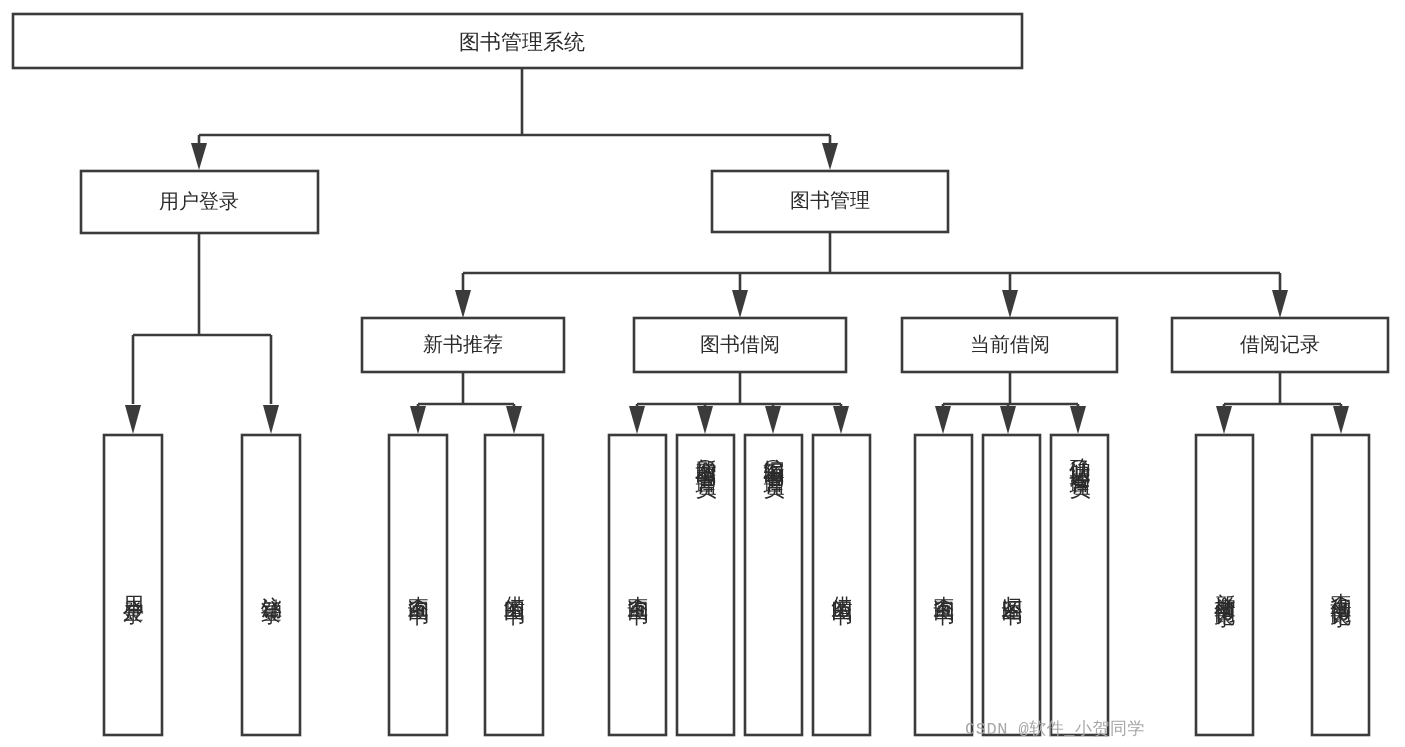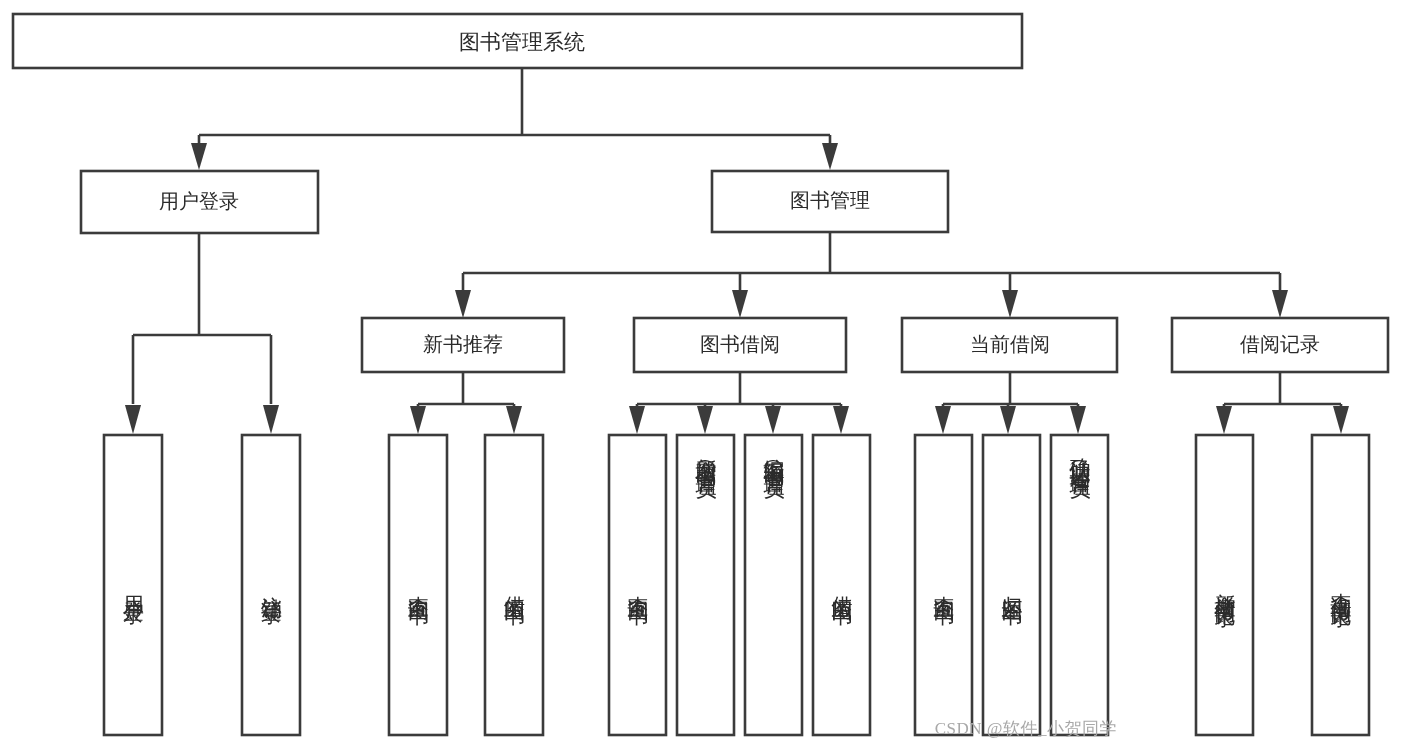--- a/index.html
+++ b/index.html
@@ -11,20 +11,21 @@
     width: 1405px;
     height: 747px;
     overflow: hidden;
     font-family: "Liberation Sans", "DejaVu Sans", sans-serif;
   }
   #diagram-root {
     position: relative;
     width: 1145px;
     height: 747px;
     background: #ffffff;
+    padding-left: 8px;
   }
   svg#tree-svg {
     position: absolute;
     top: 0;
     left: 0;
     width: 1405px;
     height: 747px;
   }
   .node-box {
     fill: #ffffff;
@@ -63,23 +64,23 @@
     text-orientation: upright;
     font-family: "Liberation Sans", "DejaVu Sans", sans-serif;
     font-size: 21px;
     line-height: 1.18;
     letter-spacing: 3px;
     color: #2b2b2b;
     white-space: nowrap;
   }
   #watermark {
     position: absolute;
-    right: 28px;
+    right: 8px;
     bottom: 7px;
-    font-family: Liberation Serif, serif;
+    font-family: Liberation Mono, monospace;
     font-size: 17px;
     color: #a8a8a8;
     white-space: nowrap;
     letter-spacing: 0.5px;
   }
 </style>
 </head>
 <body>
 
 <div id="diagram-root">

